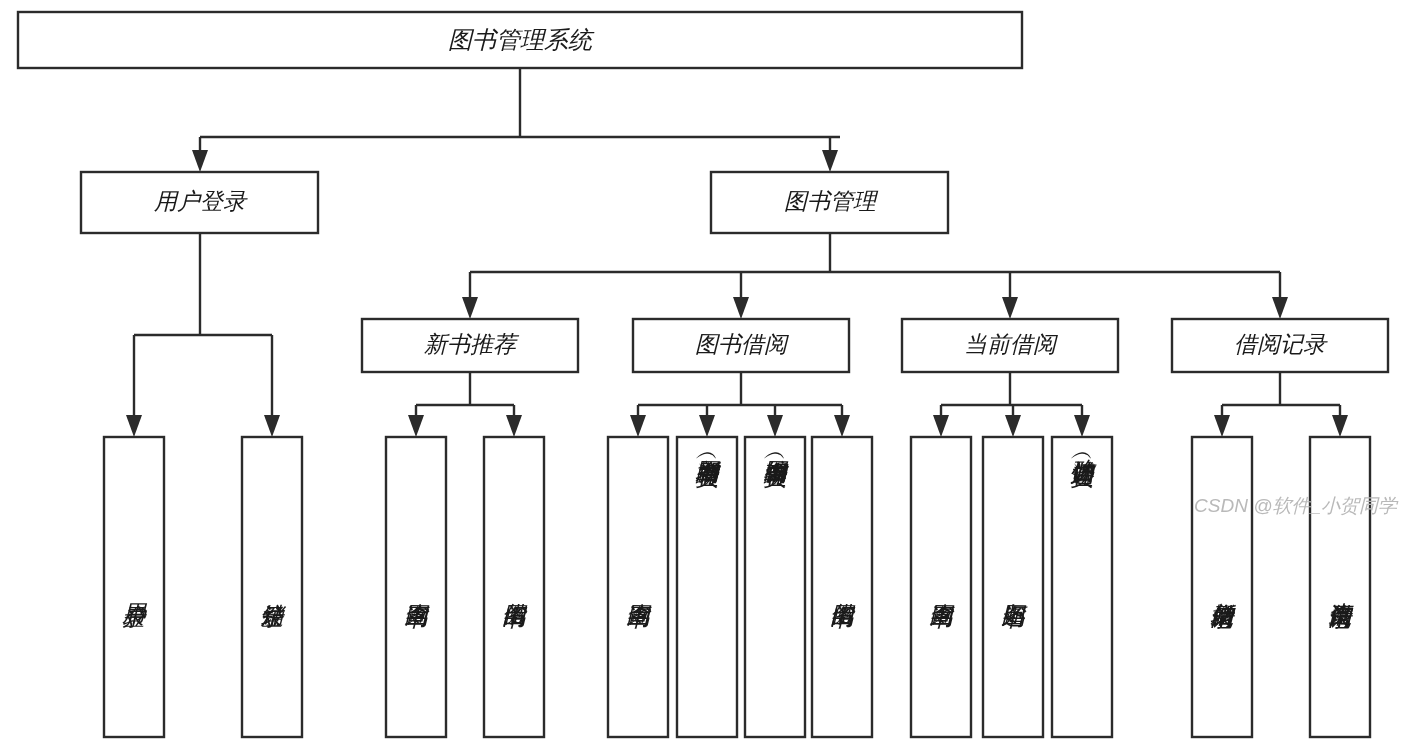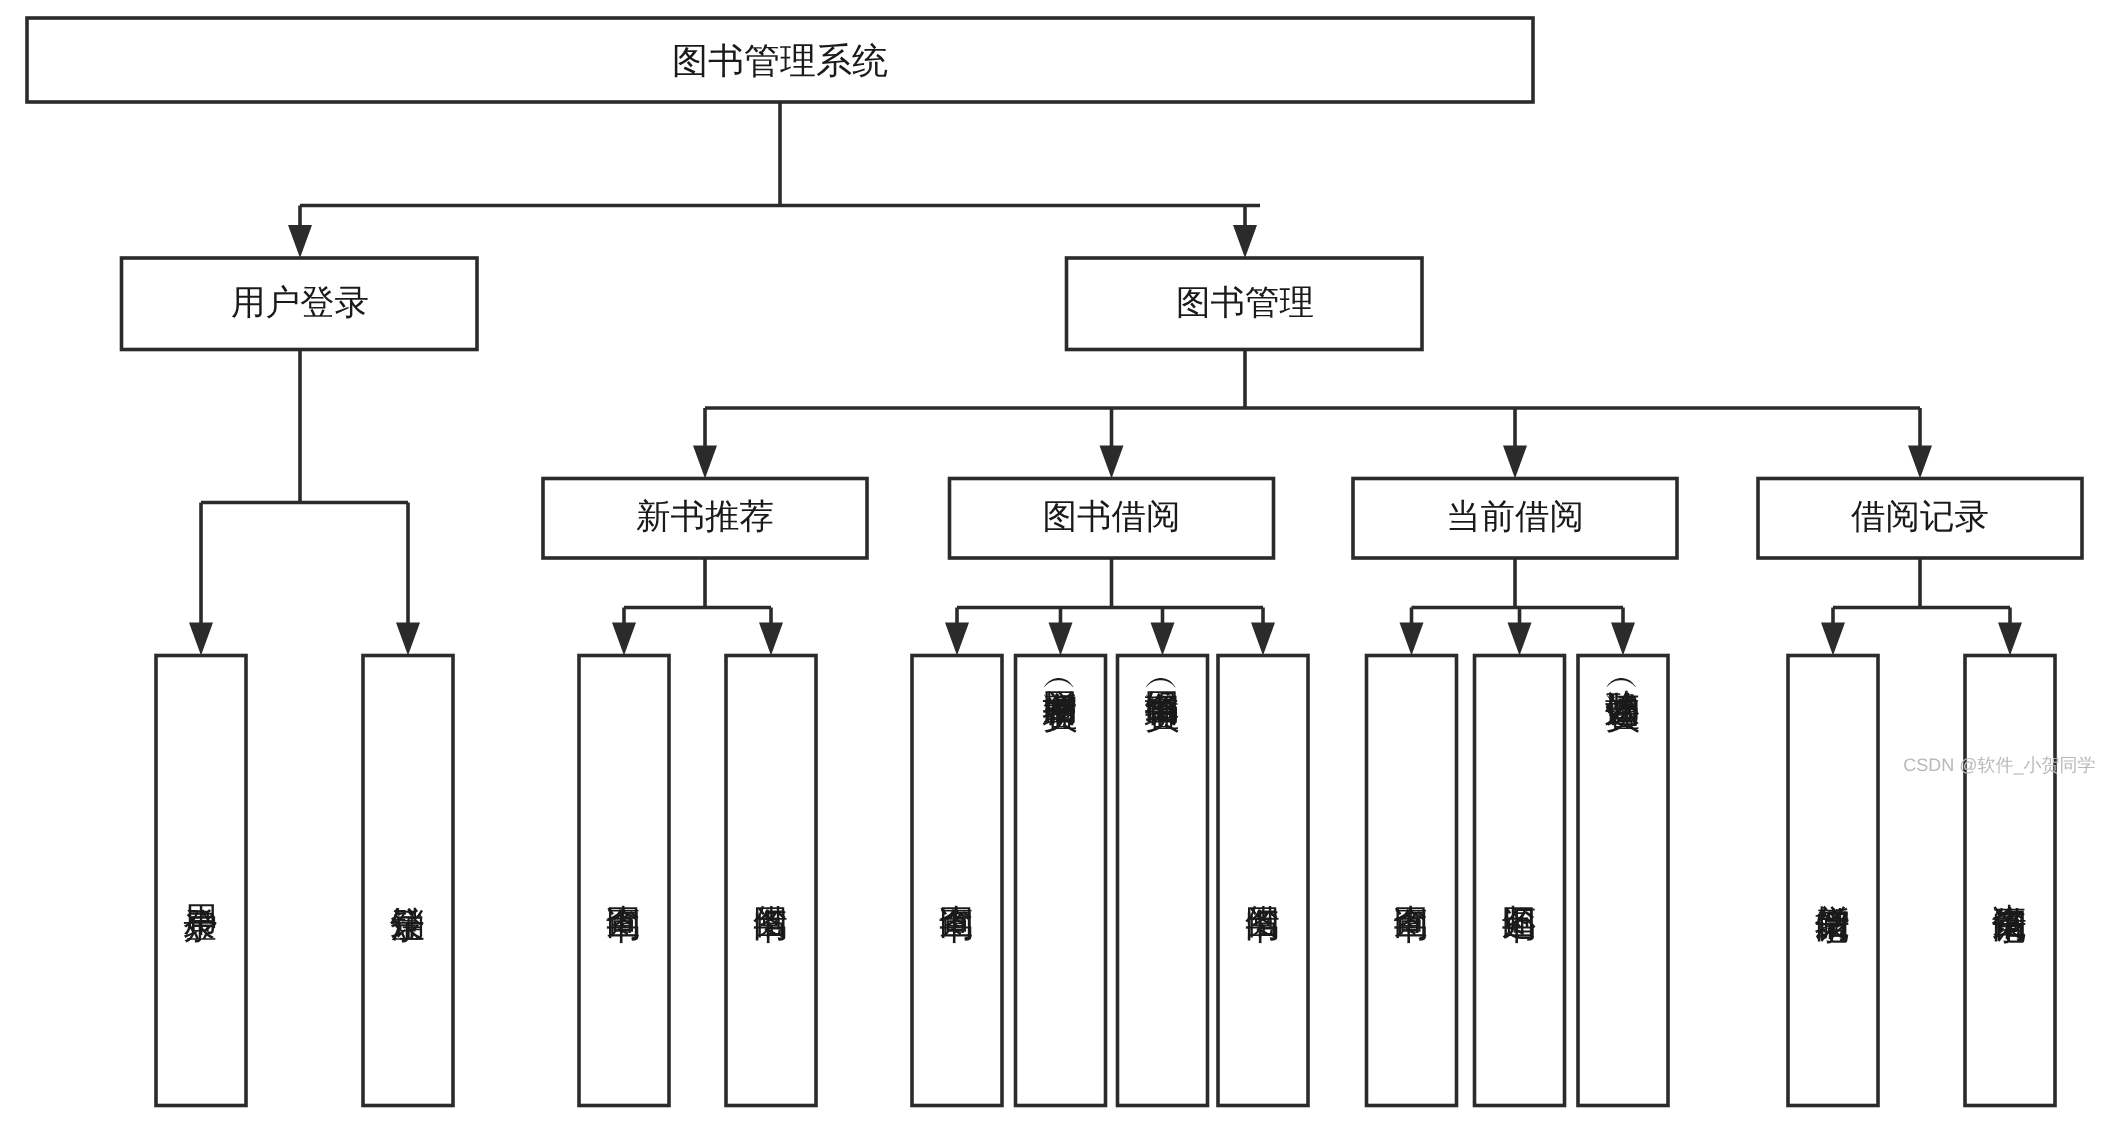--- a/index.html
+++ b/index.html
@@ -12,20 +12,21 @@
     height: 747px;
     font-family: "Liberation Sans", "DejaVu Sans", sans-serif;
     overflow: hidden;
     position: relative;
   }
   #diagram-root {
     position: absolute;
     left: 0; top: 0;
     width: 1405px;
     height: 525px;
+    font-style: italic;
   }
   svg.canvas {
     display: block;
     width: 1405px;
     height: 747px;
   }
   .node-rect {
     fill: #ffffff;
     stroke: #2b2b2b;
     stroke-width: 2.4;
@@ -76,21 +77,21 @@
     color: #1a1a1a;
     letter-spacing: 1px;
     white-space: nowrap;
     text-align: left;
   }
   .watermark {
     position: absolute;
     right: 8px;
     bottom: 6px;
     font-family: "Liberation Sans", "DejaVu Sans", sans-serif;
-    font-size: 12px;
+    font-size: 19px;
     color: #b9b9b9;
     white-space: nowrap;
     pointer-events: none;
   }
 </style>
 </head>
 <body>
 
 <div id="diagram-root">
 

